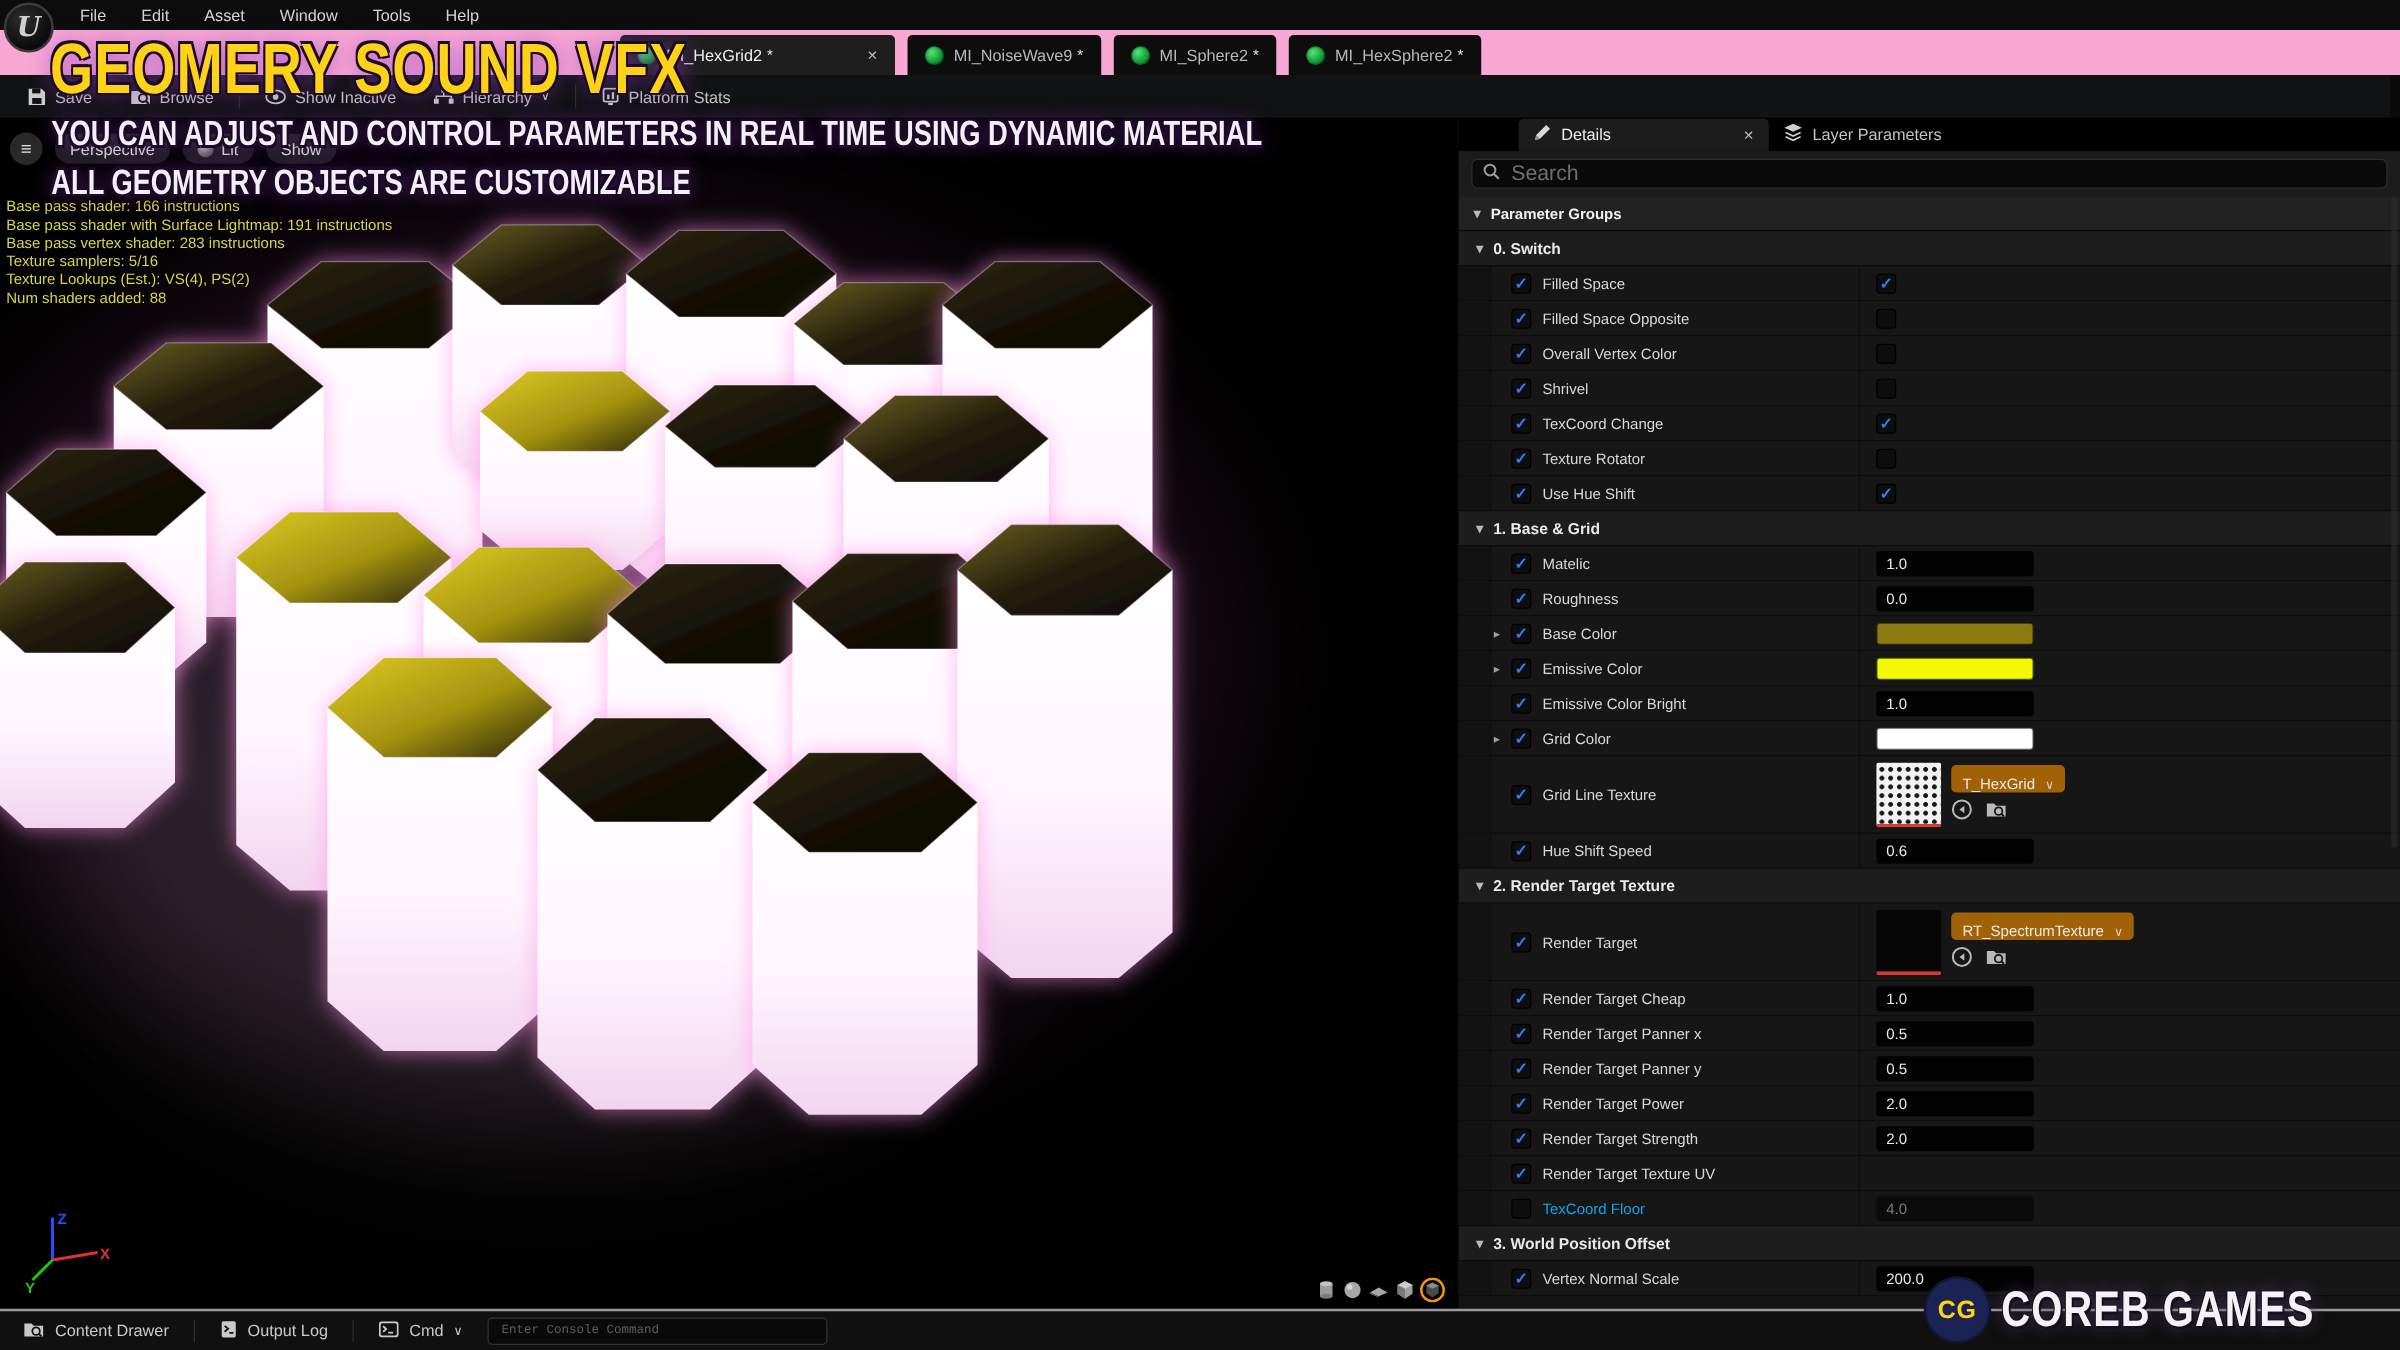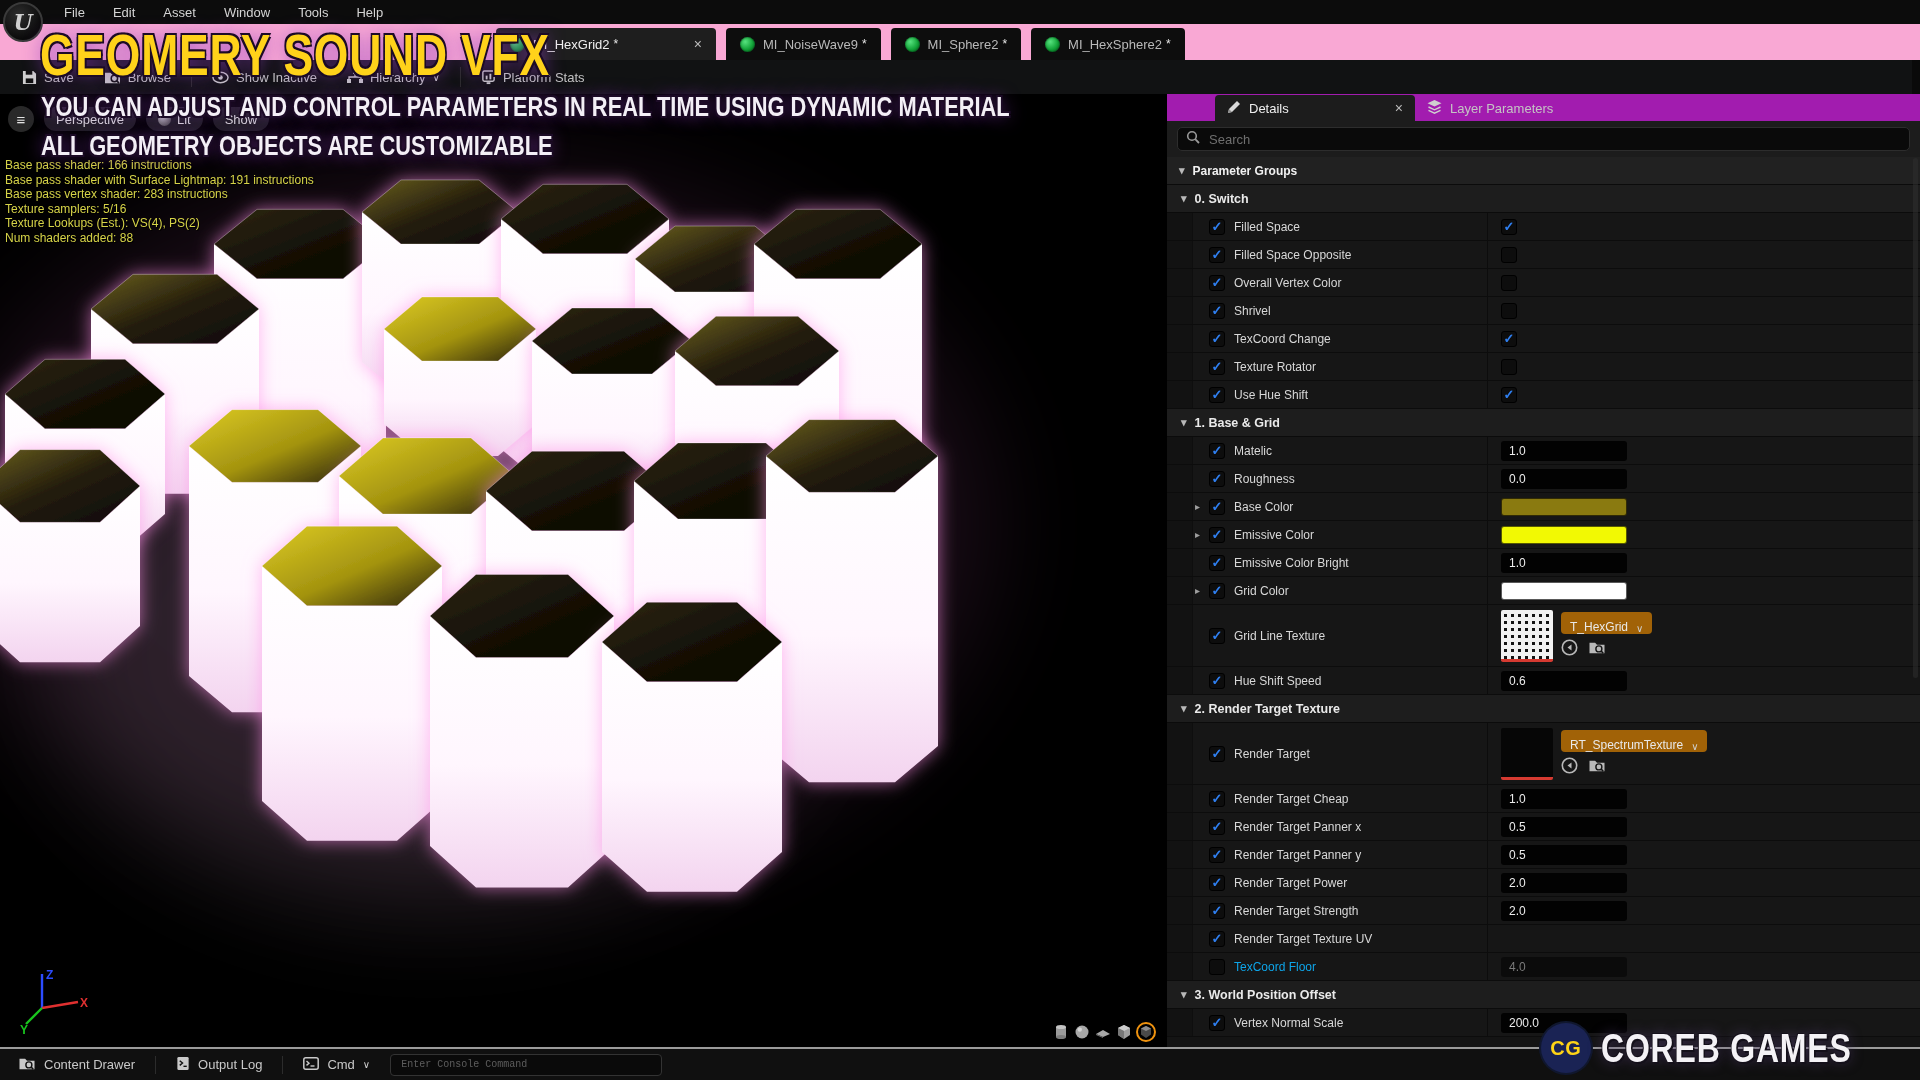--- a/index.html
+++ b/index.html
@@ -32,27 +32,27 @@
   #vbtns{position:absolute;left:8px;top:12px;display:flex;align-items:center;gap:10px;z-index:5;}
   #hamburger{width:26px;height:26px;border-radius:50%;background:rgba(48,48,48,.85);display:flex;align-items:center;justify-content:center;color:#e4e4e4;font-size:15px;}
   .vpill{height:24px;border-radius:12px;background:rgba(42,40,46,.72);color:#dcdcdc;font-size:13px;display:flex;align-items:center;gap:6px;padding:0 12px;}
   .litdot{width:13px;height:13px;border-radius:50%;background:radial-gradient(circle at 35% 30%,#bdbdbd,#555 75%);}
   #vstats{position:absolute;left:5px;top:64px;z-index:5;font-size:12px;line-height:14.5px;color:#d6d348;text-shadow:1px 1px 0 #000;}
   #gizmo{position:absolute;left:16px;top:868px;z-index:5;}
   #shapebtns{position:absolute;right:10px;top:928px;z-index:5;display:flex;align-items:center;gap:3px;}
 
   
   #details{position:absolute;left:1166px;top:94px;width:754px;height:953px;background:#141414;border-left:1px solid #000;z-index:8;}
-  #dhead{height:27px;background:#a21caf;display:flex;align-items:flex-end;padding-left:48px;}
+  #dhead{height:27px;background:#000000;display:flex;align-items:center;padding-left:48px;}
   .ptab{height:26px;display:flex;align-items:center;gap:8px;padding:0 12px;font-size:13px;}
   .ptab.active{background:#1c1c1c;color:#efefef;width:200px;border-radius:4px 4px 0 0;}
   .ptab.idle{color:#c4c4c4;}
   #searchwrap{padding:6px 10px 6px 10px;background:#1c1c1c;}
   #searchbox{height:24px;background:#0a0a0a;border:1px solid #2d2d2d;border-radius:5px;display:flex;align-items:center;gap:7px;padding:0 8px;}
-  #searchbox input{background:transparent;border:0;outline:0;color:#ddd;font-size:13px;width:660px;}
+  #searchbox input{background:transparent;border:0;outline:0;color:#ddd;font-size:17px;width:660px;}
   #searchbox input::placeholder{color:#6f6f6f;}
   #pgheader{height:28px;background:#212121;display:flex;align-items:center;gap:8px;padding-left:12px;font-size:12px;font-weight:bold;color:#f1f1f1;border-bottom:1px solid #0b0b0b;}
   .tri{color:#b9b9b9;font-size:11px;}
   .grow{height:28px;background:#1d1d1d;display:flex;align-items:center;gap:8px;padding-left:14px;font-size:12.5px;font-weight:bold;color:#eaeaea;border-bottom:1px solid #0b0b0b;}
   .prow{height:28px;background:#161616;border-bottom:1px solid #0c0c0c;display:flex;align-items:stretch;font-size:12px;color:#d8d8d8;}
   .prow.tall{height:62px;}
   .pname{flex:0 0 321px;border-right:1px solid #0c0c0c;display:flex;align-items:center;position:relative;padding-left:28px;}
   .rail{position:absolute;left:0;top:0;bottom:0;width:26px;background:#121212;border-right:1px solid #0e0e0e;}
   .exp{width:14px;color:#9f9f9f;font-size:10px;margin-left:0px;}
   .noexp{width:14px;}

